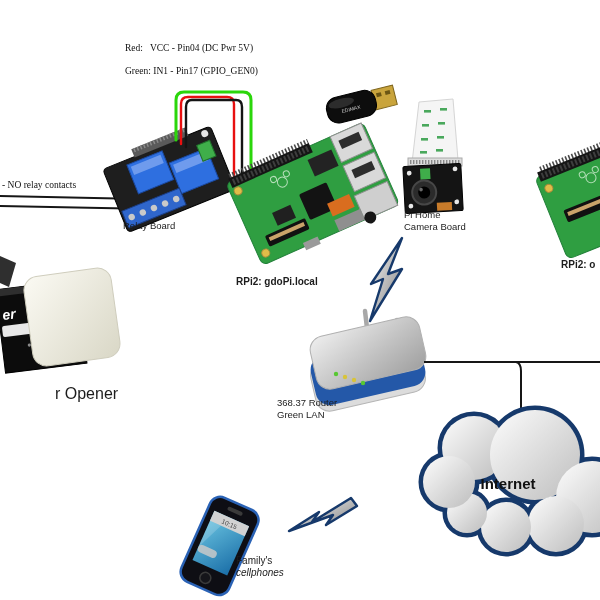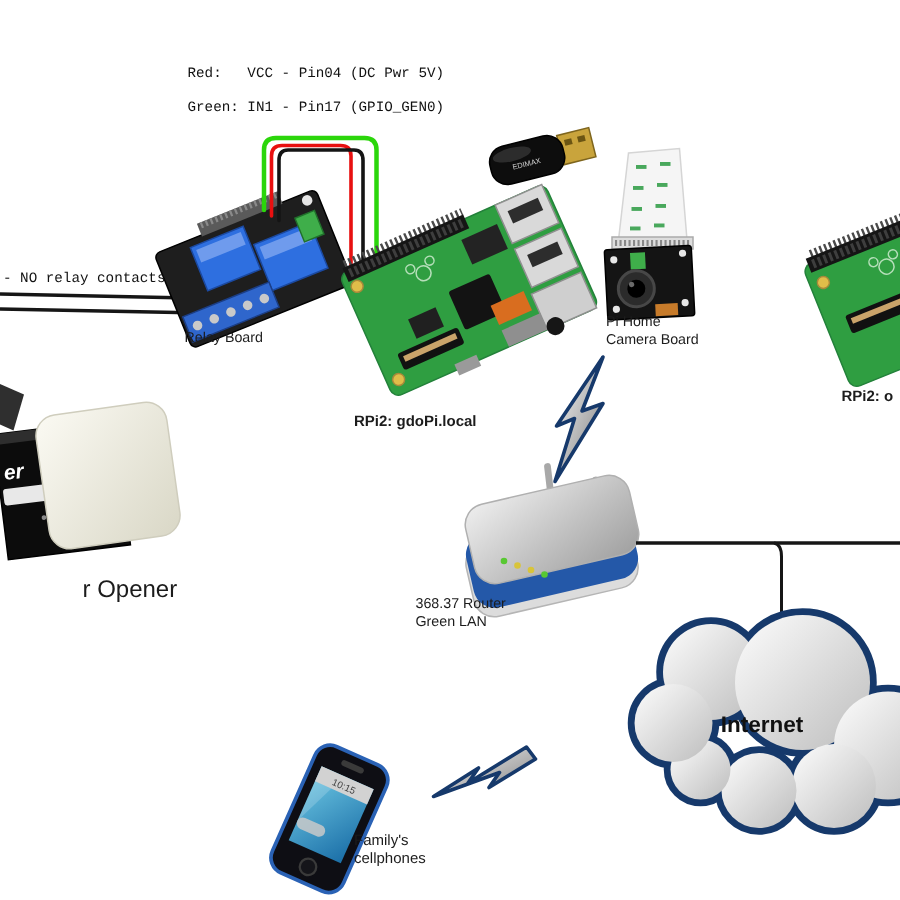--- a/index.html
+++ b/index.html
@@ -1,21 +1,21 @@
 <!DOCTYPE html>
 <html><head>
 <meta charset="utf-8">
 <style>
   html,body{margin:0;padding:0;background:#fff;}
   #stage{position:relative;width:600px;height:600px;overflow:hidden;background:#ffffff;
          font-family:"Liberation Sans",sans-serif;color:#1a1a1a;}
   #art{position:absolute;left:0;top:0;}
   .lbl{position:absolute;font-size:9.5px;line-height:11px;color:#1c1c1c;white-space:nowrap;}
   .lbl.bold{font-weight:bold;font-size:10px;}
-  .mono{font-family:Liberation Mono, monospace;font-size:9.5px;
+  .mono{font-family:Liberation Serif, serif;font-size:9.5px;
         line-height:11.5px;white-space:pre;color:#111;}
   .internet-lbl{position:absolute;left:458px;top:475px;width:100px;text-align:center;
         font-weight:bold;font-size:15px;color:#111;}
 </style>
 </head>
 <body>
 
 <div id="stage">
 
 <svg id="art" width="600" height="600" viewBox="0 0 600 600">
@@ -241,15 +241,15 @@
 <div class="lbl bold" style="left:561px;top:259px;">RPi2: o</div>
 
 <div class="lbl" style="left:16px;top:388px;font-size:16px;padding-left:39px;">r Opener</div>
 
 <div class="lbl" style="left:277px;top:397px;">368.37 Router</div>
 <div class="lbl" style="left:277px;top:409px;">Green LAN</div>
 
 <div class="internet-lbl">Internet</div>
 
 <div class="lbl" style="left:236px;top:555px;font-size:10px;">Family's</div>
-<div class="lbl" style="left:236px;top:567px;font-size:10px;">cellphones</div>
+<div class="lbl" style="left:236px;top:567px;font-size:10px;font-style:italic;">cellphones</div>
 
 </div>
 
 </body></html>

